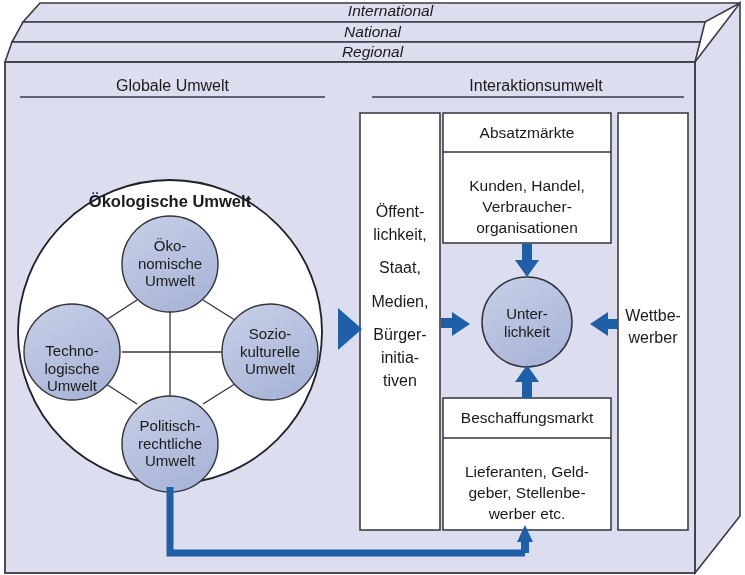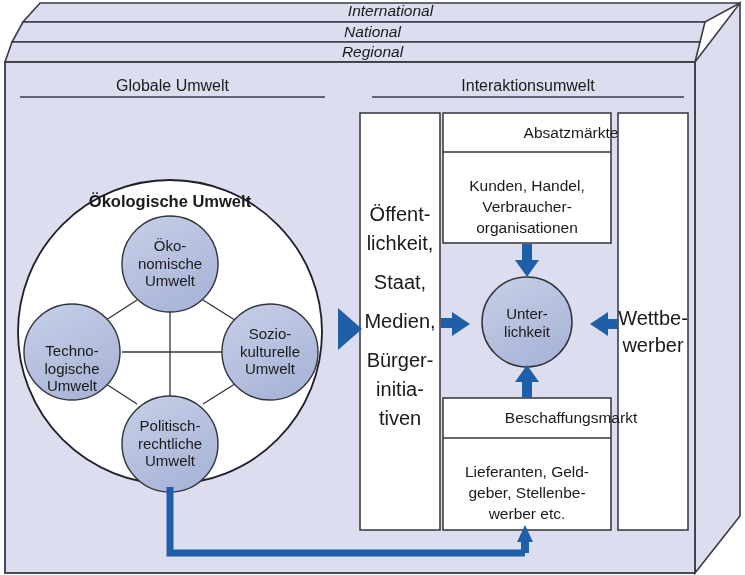--- a/index.html
+++ b/index.html
@@ -2,25 +2,25 @@
 <html><head>
 <meta charset="utf-8">
 <style>
   html,body{margin:0;padding:0;background:#ffffff;}
   body{font-family:"Liberation Sans",sans-serif;}
   #stage{position:relative;width:745px;height:575px;overflow:hidden;background:#ffffff;}
   #stage svg{position:absolute;left:0;top:0;}
   .lbl{position:absolute;color:#1a1a1a;text-align:center;line-height:1.18;}
   .band-lbl{font-style:italic;font-size:15.5px;width:100%;}
   .sec-title{font-size:16px;}
-  .boxtitle{font-size:15.5px;padding-left:44px;}
+  .boxtitle{font-size:15.5px;}
   .boxbody{font-size:15.5px;margin-top:6px;}
   .circ-lbl{font-size:15px;}
   .eco-title{font-size:16.5px;font-weight:bold;}
-  .colwords{font-size:20px;}
+  .colwords{font-size:16px;}
 </style>
 </head>
 <body>
 
 <div id="stage">
 
   <svg width="745" height="575">
     <defs>
       <linearGradient id="circGrad" x1="0" y1="0" x2="0.55" y2="1">
         <stop offset="0%" stop-color="#c8d0e8"></stop>
@@ -95,21 +95,21 @@
       <polygon points="517,542 533,542 525,525" fill="#1f5fa8"></polygon>
       <rect x="521" y="535" width="8" height="18" fill="#1f5fa8"></rect>
     </g>
   </svg>
 
   <div class="lbl band-lbl" style="left:0;top:2px;padding-left:18px;">International</div>
   <div class="lbl band-lbl" style="left:0;top:23px;">National</div>
   <div class="lbl band-lbl" style="left:0;top:43px;">Regional</div>
 
   <div class="lbl sec-title" style="left:20px;top:77px;width:305px;">Globale Umwelt</div>
-  <div class="lbl sec-title" style="left:372px;top:77px;width:312px;">Interaktionsumwelt</div>
+  <div class="lbl sec-title" style="left:380px;top:77px;width:312px;">Interaktionsumwelt</div>
 
   <div class="lbl eco-title" style="left:60px;top:192px;width:220px;">Ökologische Umwelt</div>
 
   <div class="lbl circ-lbl" style="left:120px;top:237px;width:100px;">
     <div>Öko-</div>
     <div>nomische</div>
     <div>Umwelt</div>
   </div>
 
   <div class="lbl circ-lbl" style="left:220px;top:325px;width:100px;">

